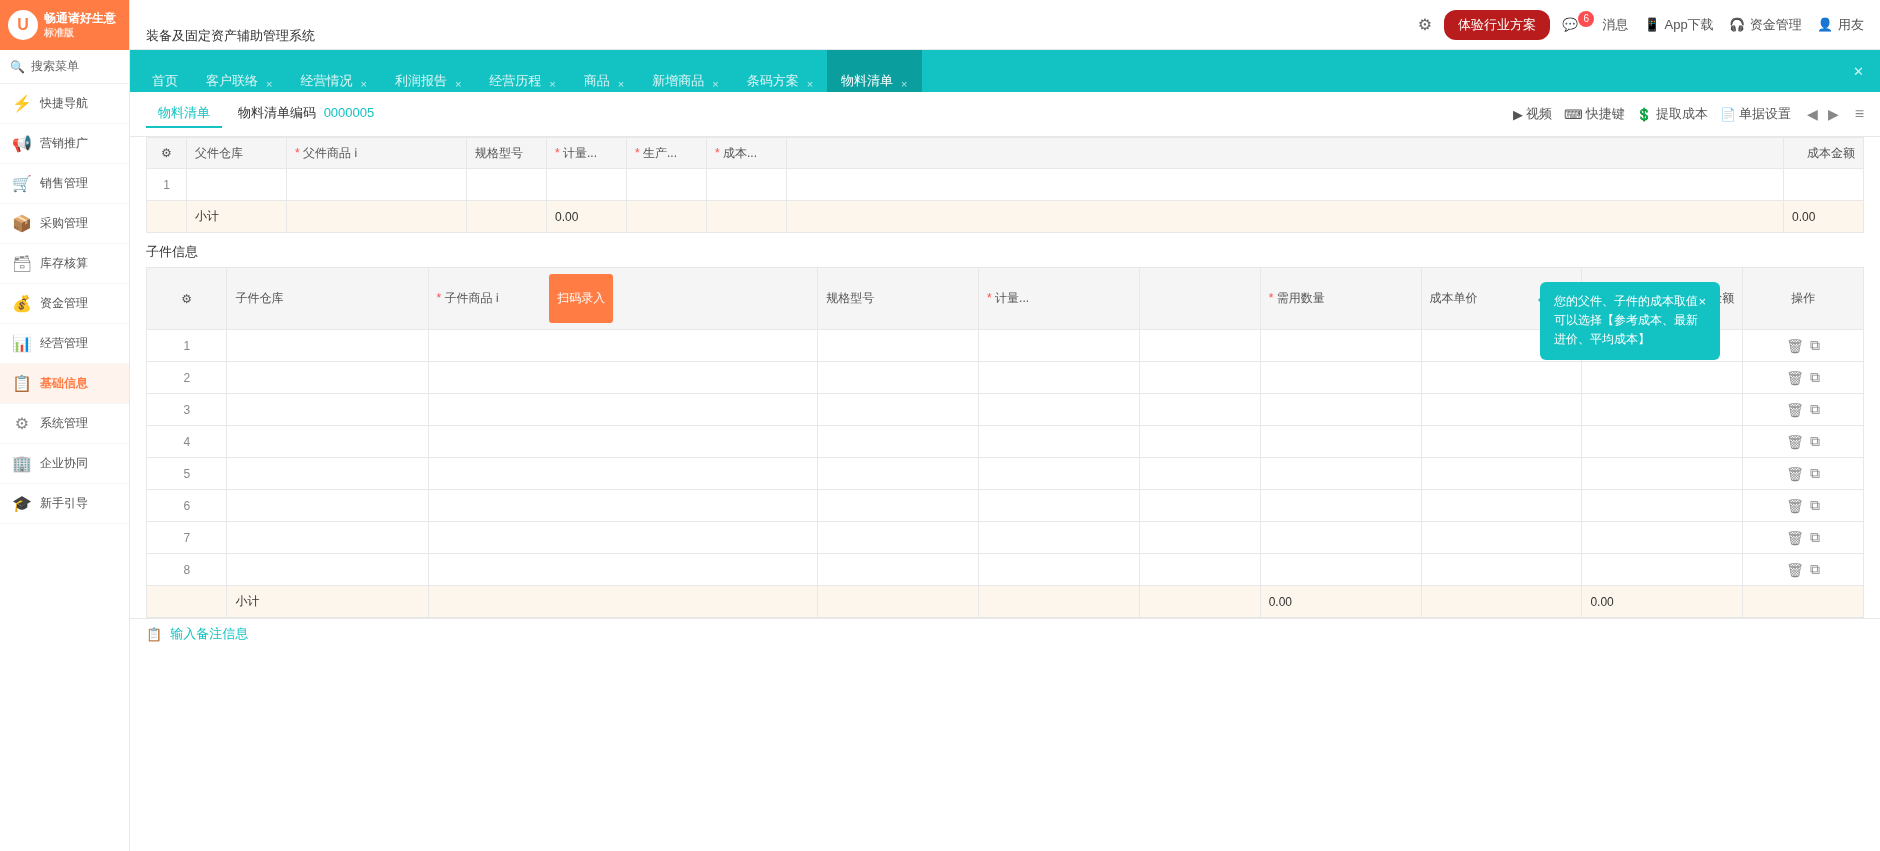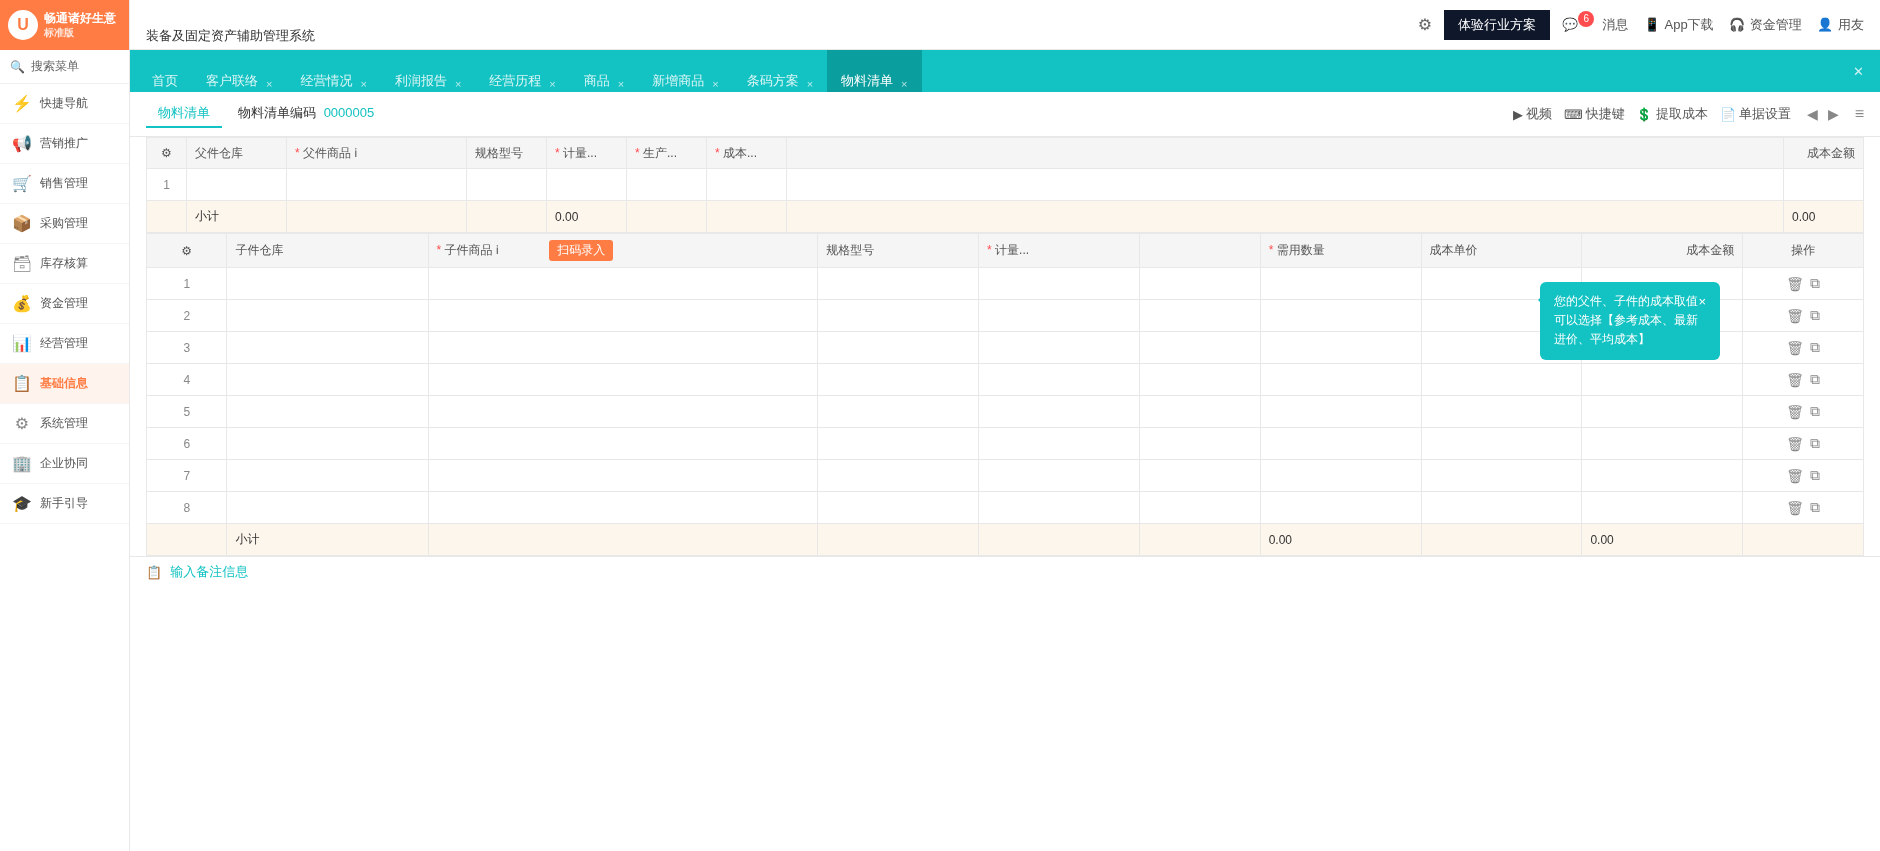--- a/index.html
+++ b/index.html
@@ -75,24 +75,24 @@
       border-bottom: 1px solid #e8e8e8;
       gap: 12px;
     }
     .topbar-title {
       font-size: 13px;
       color: #333;
       flex: 1;
       margin-top: 22px;
     }
     .topbar-btn {
-      background: #0f172a;
+      background: #b91c1c;
       color: #fff;
       border: none;
-      border-radius: 0;
+      border-radius: 12px;
       padding: 6px 14px;
       cursor: pointer;
       font-size: 13px;
     }
     .topbar-actions {
       display: flex;
       align-items: center;
       gap: 16px;
       color: #666;
       font-size: 13px;
@@ -232,21 +232,21 @@
     }
     .col-settings {
       width: 36px;
       text-align: center;
     }
     .scan-btn {
       background: #ff7d45;
       color: #fff;
       border: none;
       border-radius: 3px;
-      padding: 2px 8px;
+      padding: 16px 8px;
       font-size: 12px;
       cursor: pointer;
       margin-left: 47px;
     }
     .action-icons {
       display: flex;
       gap: 6px;
       justify-content: center;
       align-items: center;
     }
@@ -520,20 +520,21 @@
           </tr>
         </tbody>
       </table>
 
       <div class="tooltip-box">
         <span class="tooltip-close">×</span>
         <span>您的父件、子件的成本取值可以选择【参考成本、最新进价、平均成本】</span>
       </div>
     </div>
 
+    <div class="section-title">子件信息</div>
     <div class="table-wrapper">
       <table>
         <thead>
           <tr>
             <th class="col-settings">⚙</th>
             <th class="col-warehouse">子件仓库</th>
             <th class="col-product">
               <span style="color:#ff4d4f">*</span> 子件商品 ℹ
               <button class="scan-btn">扫码录入</button>
             </th>

